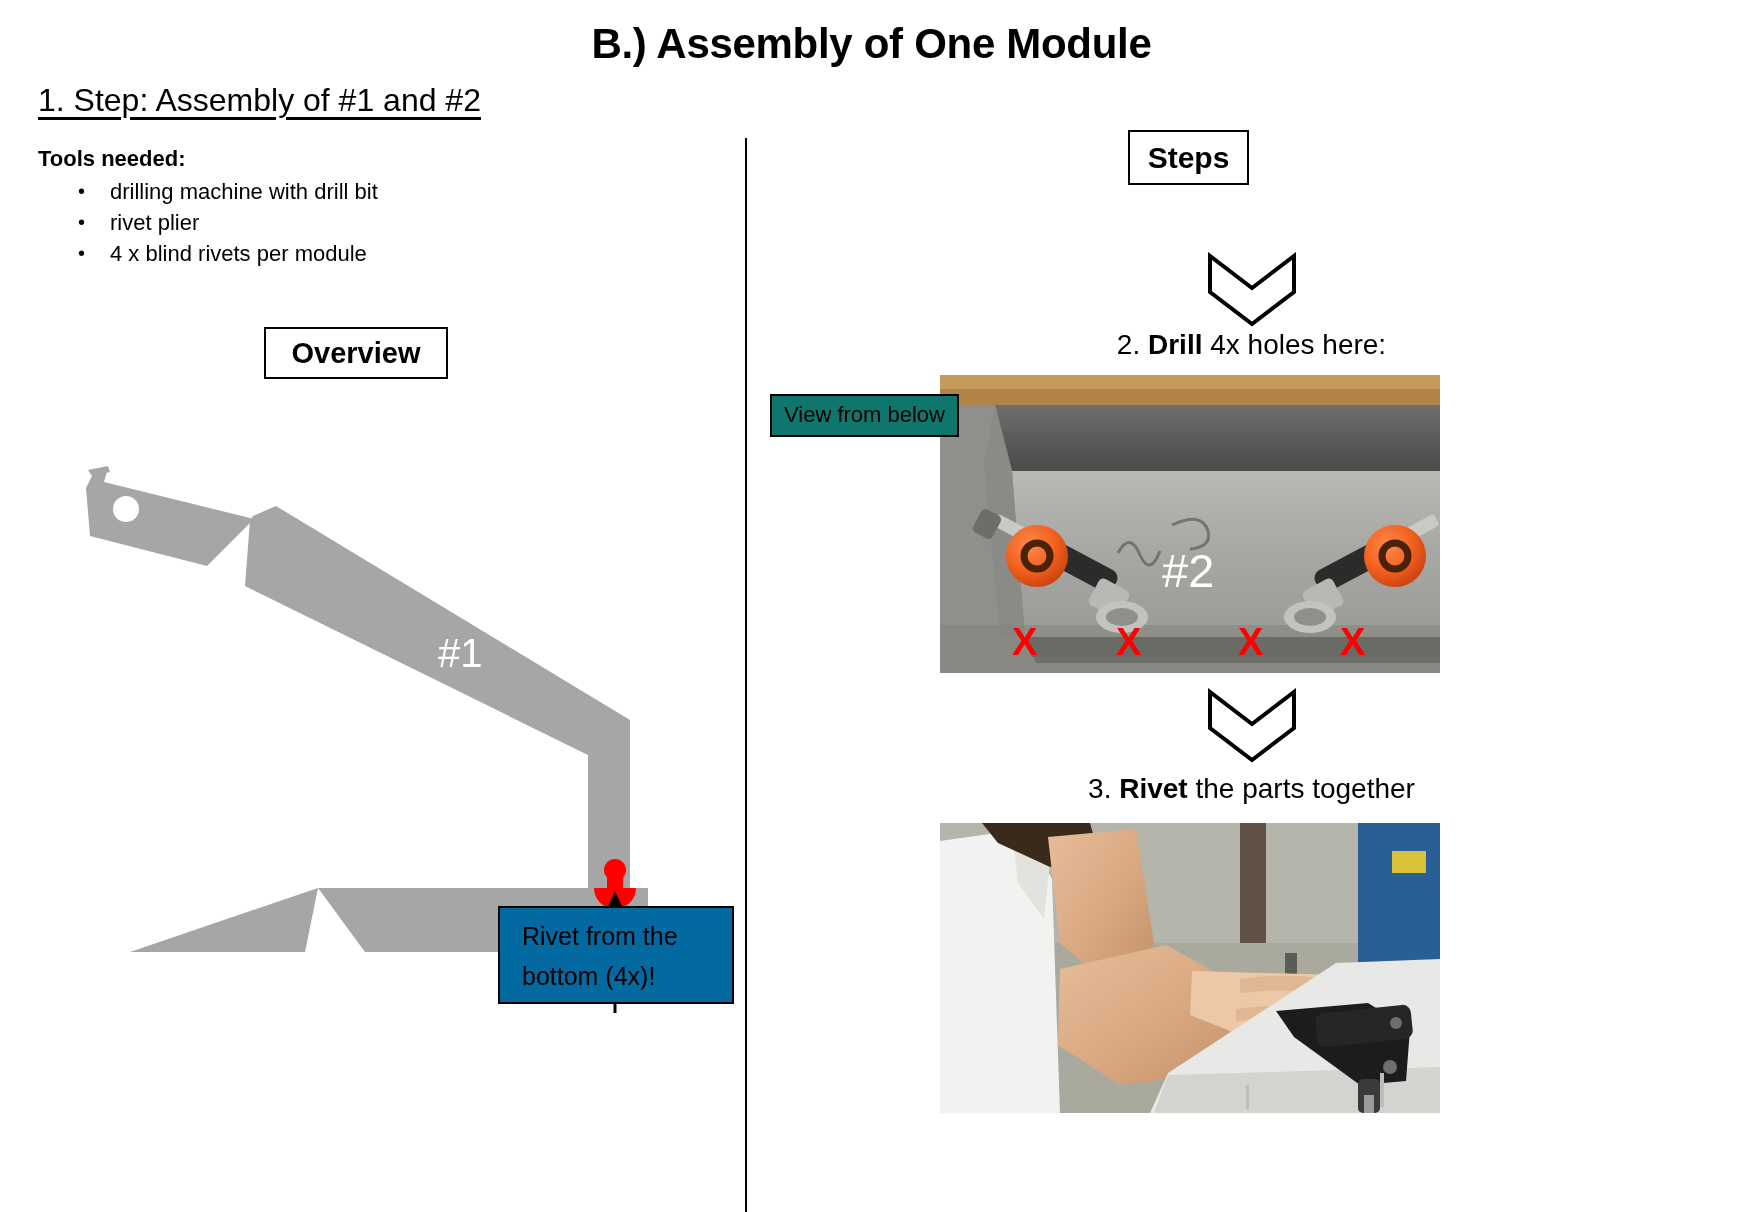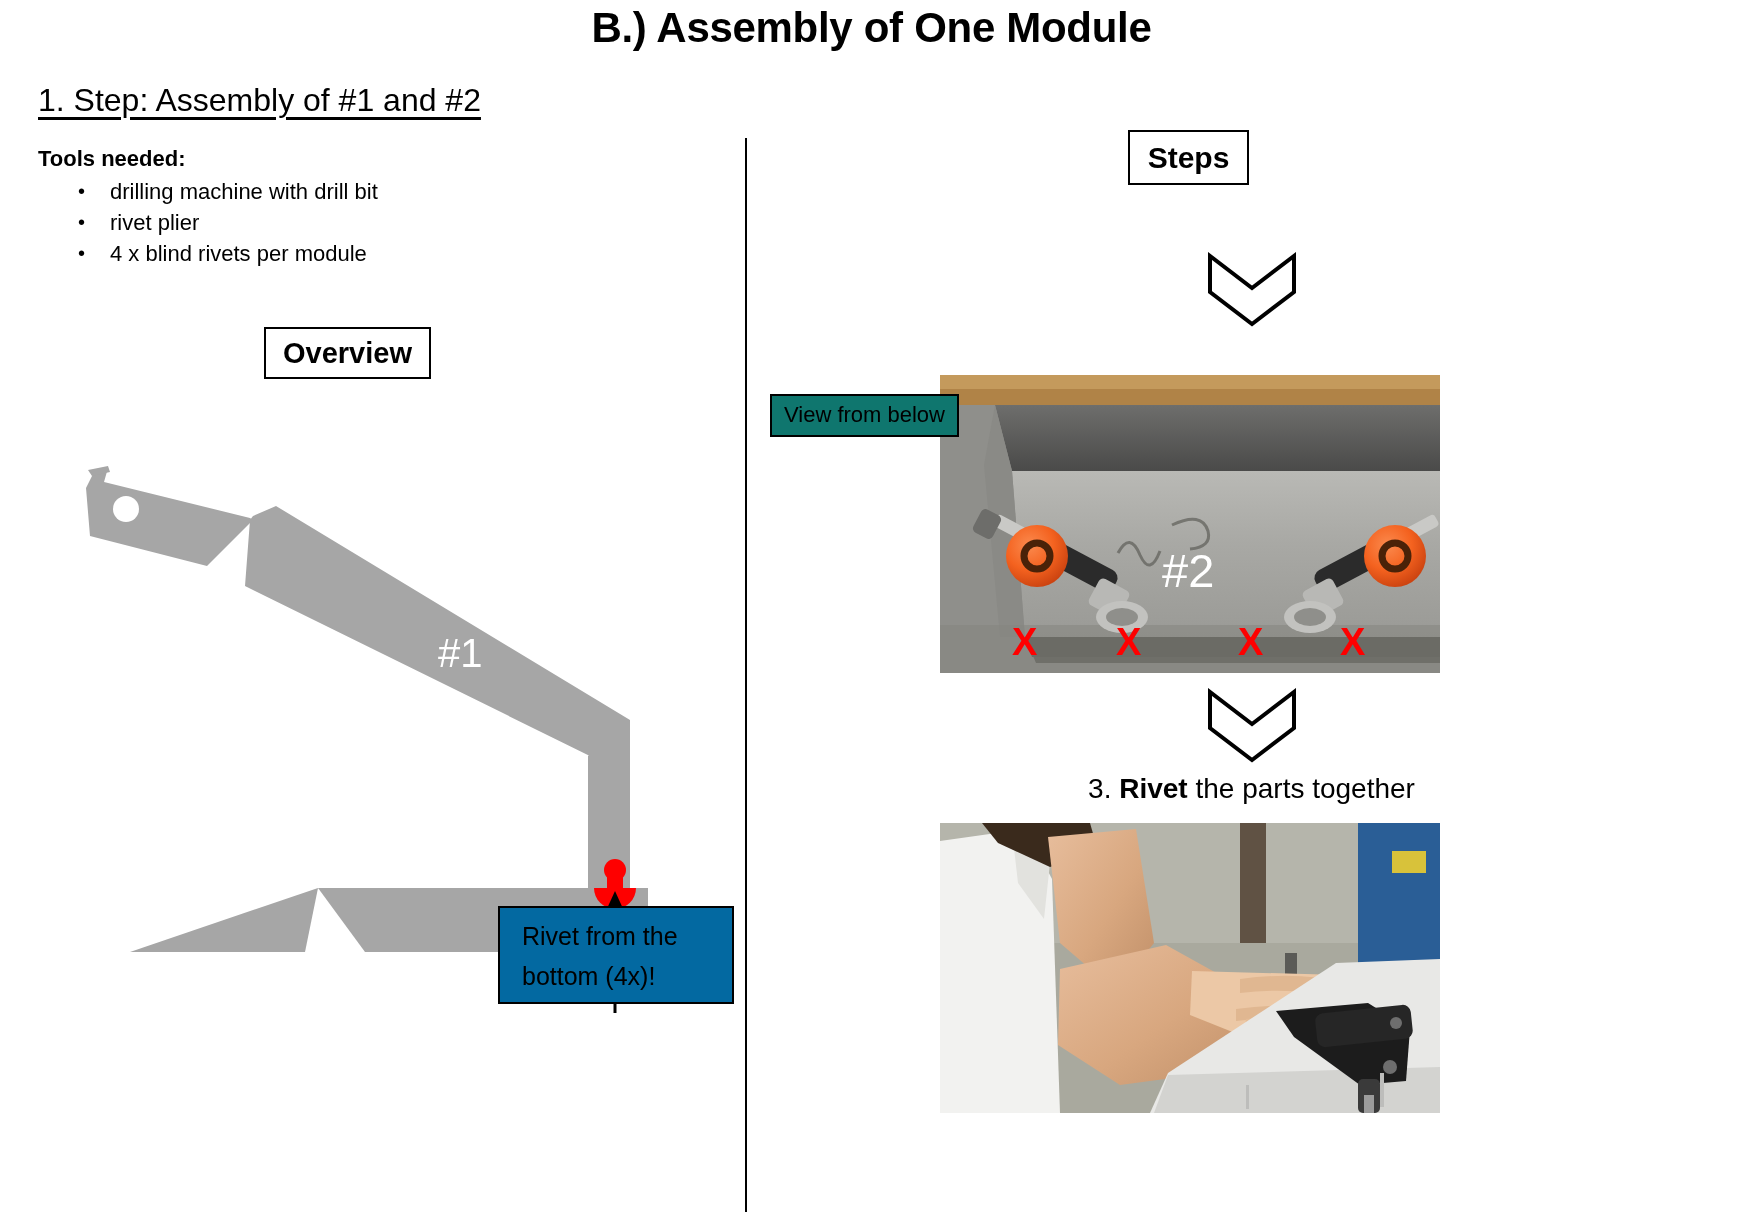--- a/index.html
+++ b/index.html
@@ -9,21 +9,21 @@
     background: #ffffff;
     font-family: "Liberation Sans", sans-serif;
     color: #000;
     position: relative;
     overflow: hidden;
   }
 
   
   #page-title {
     position: absolute;
-    top: 4px; left: 0; width: 100%;
+    top: 20px; left: 0; width: 100%;
     text-align: center;
     font-size: 42px;
     font-weight: bold;
     letter-spacing: -0.3px;
   }
 
   
   #left-col { position: absolute; left: 0; top: 70px; width: 830px; height: 1140px; }
 
   #step-heading {
@@ -46,21 +46,21 @@
   }
   #tools-list li { position: relative; padding-left: 32px; }
   #tools-list li .bullet {
     position: absolute; left: 0; top: 0;
     font-size: 20px;
   }
 
   
   #overview-box {
     position: absolute; left: 264px; top: 257px;
-    width: 167px; height: 52px;
+    width: 184px; height: 52px;
     border: 2px solid #000;
     background: #fff;
     display: flex; align-items: center; justify-content: center;
     font-size: 29px; font-weight: bold;
   }
 
   
   #overview-svg { position: absolute; left: 0px; top: 318px; }
 
   
@@ -215,20 +215,25 @@
 
 <div id="right-col">
 
   <div id="steps-box">Steps</div>
 
 
   <svg class="chevron" id="chev-1" width="92" height="76" viewBox="0 0 92 76">
     <polygon points="4,4 4,40 46,72 88,40 88,4 46,36" fill="#ffffff" stroke="#000" stroke-width="4" stroke-linejoin="miter"></polygon>
   </svg>
 
+  <div class="step-line" id="step-2">
+    <span>2.</span>
+    <b>Drill</b>
+    <span>4x holes here:</span>
+  </div>
 
   <div id="photo-drill">
     <svg width="500" height="298" viewBox="0 0 500 298">
       <defs>
         <linearGradient id="sheetGrad" x1="0" y1="0" x2="0" y2="1">
           <stop offset="0%" stop-color="#b9b9b5"></stop>
           <stop offset="45%" stop-color="#a8a8a4"></stop>
           <stop offset="100%" stop-color="#9a9a96"></stop>
         </linearGradient>
         <linearGradient id="flangeGrad" x1="0" y1="0" x2="0" y2="1">

